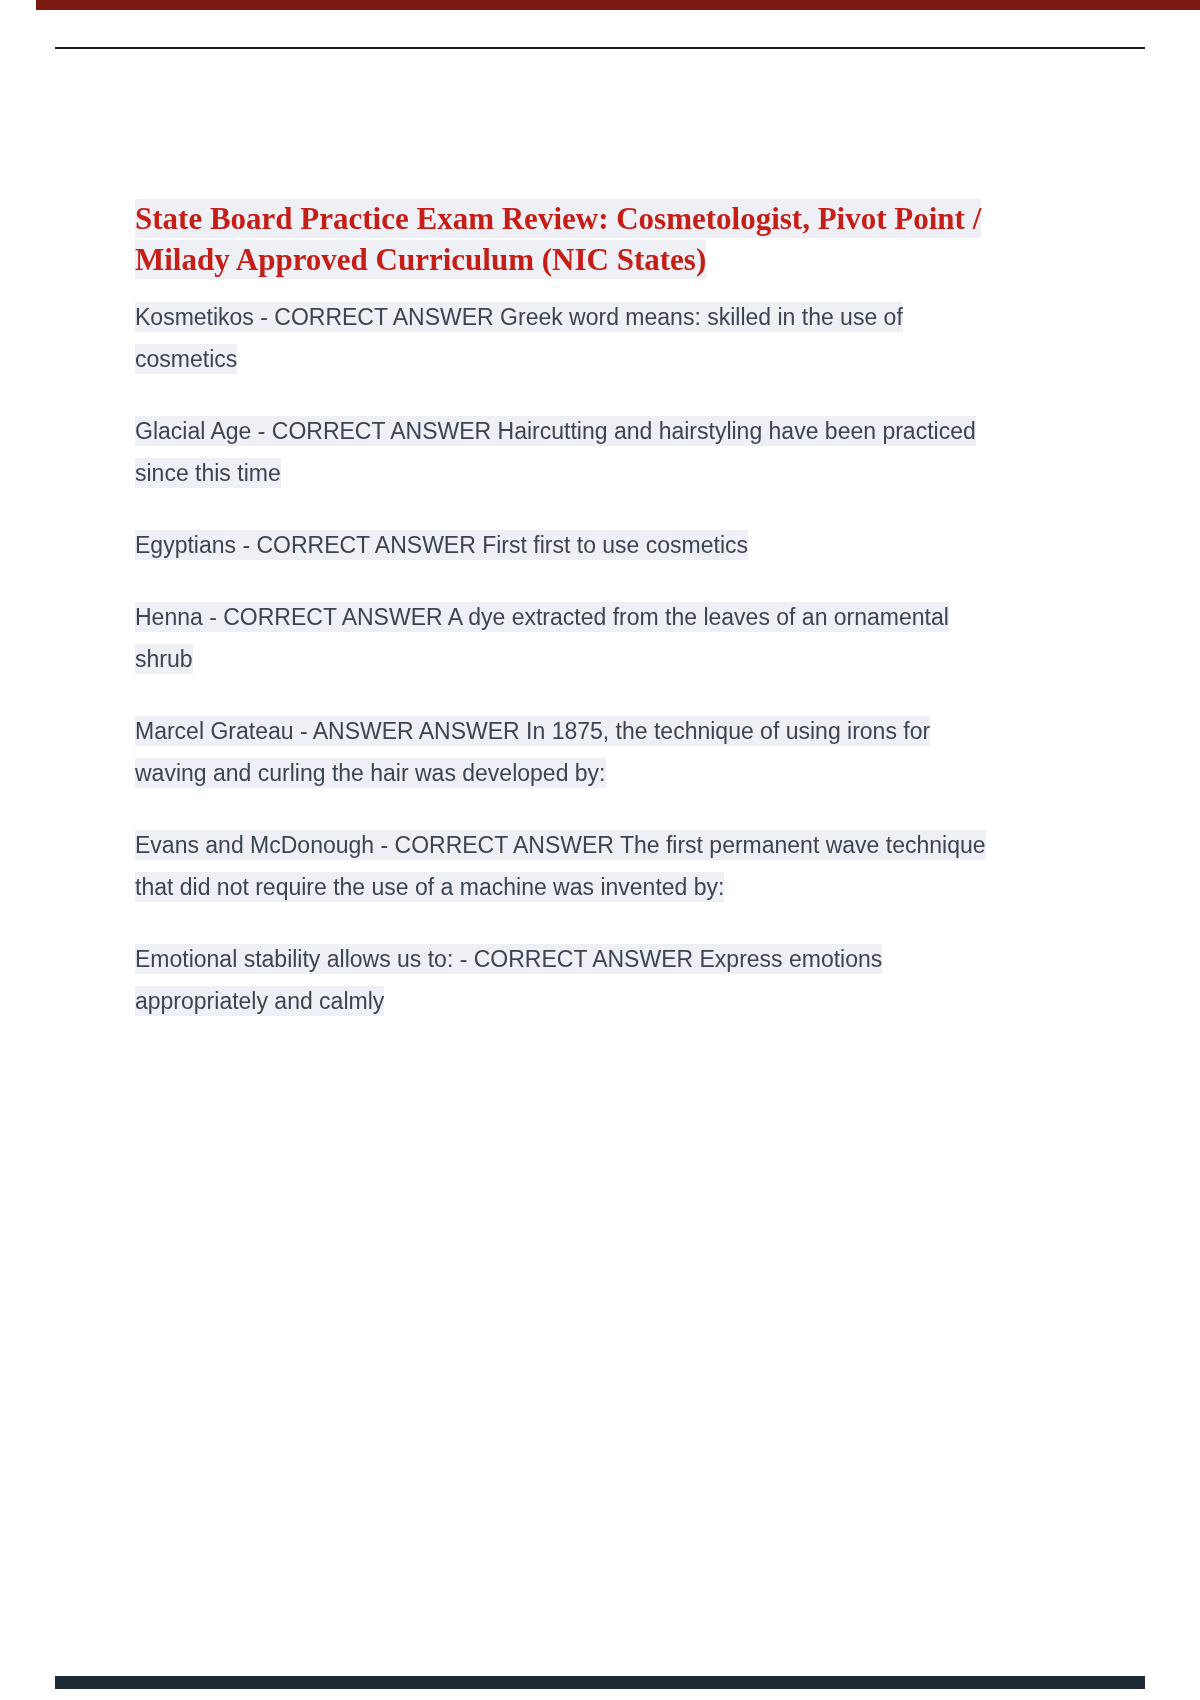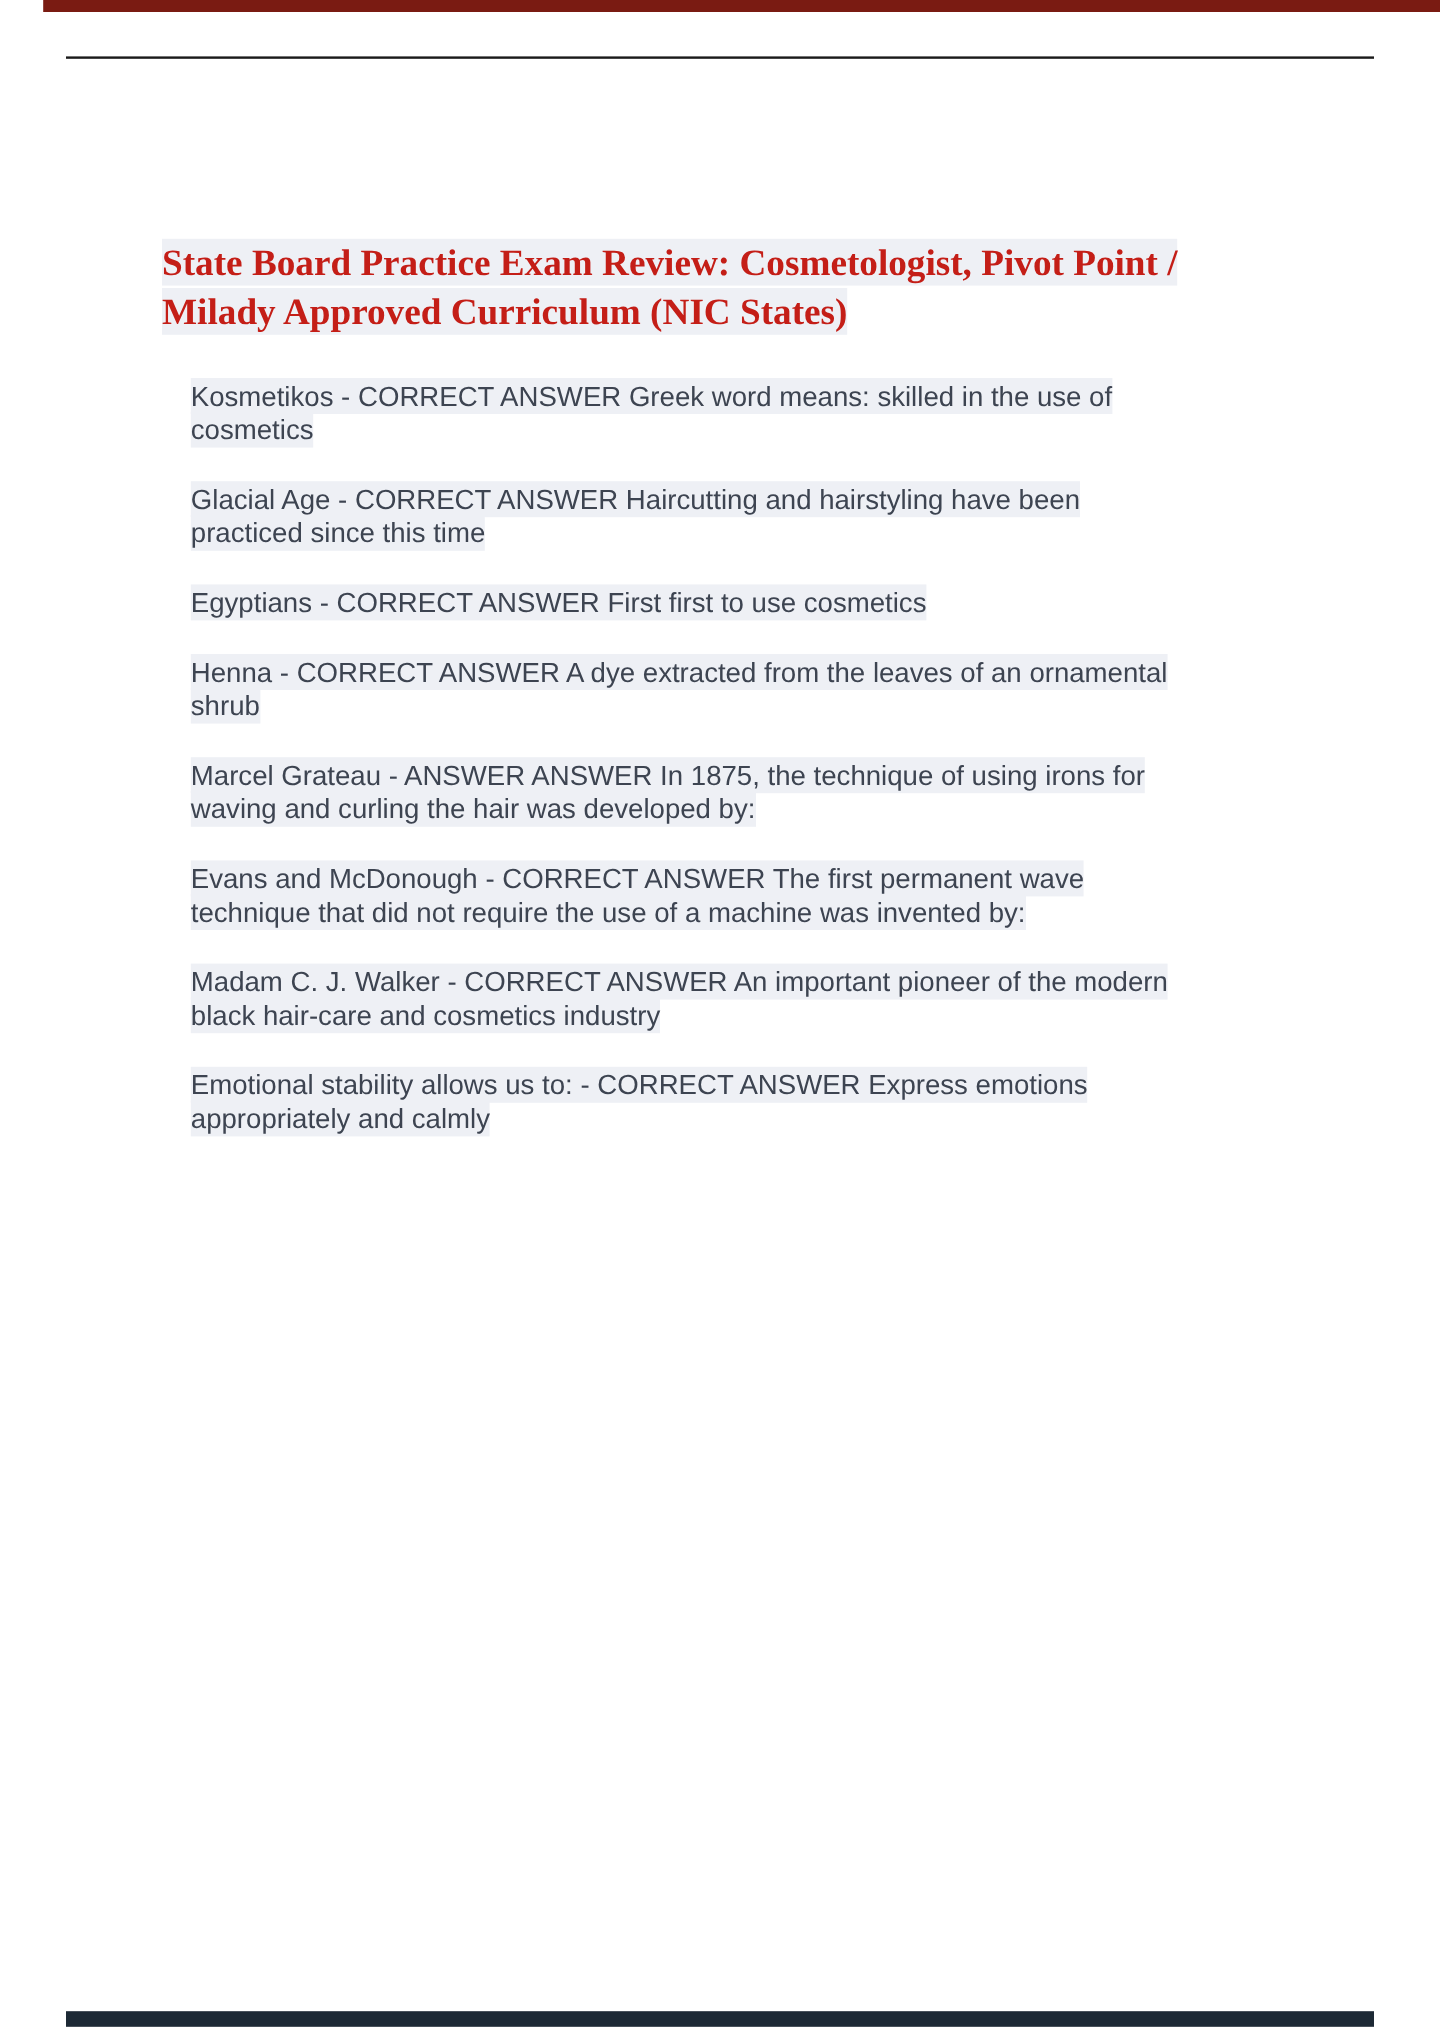--- a/index.html
+++ b/index.html
@@ -46,32 +46,31 @@
     top: 198px;
     left: 135px;
     width: 858px;
   }
   .doc-title {
     font-family: "Liberation Serif", "DejaVu Serif", serif;
     font-weight: 700;
     font-size: 31px;
     line-height: 41px;
     color: #c41e17;
-    margin-bottom: 36px;
+    margin-bottom: 16px;
   }
   .doc-title .hl {
     background: #eef0f5;
     padding: 2px 0;
   }
   .qa-item {
     font-size: 23px;
-    line-height: 28px;
+    line-height: 42px;
     color: #3d4451;
     margin-bottom: 30px;
-    margin-left: 24px;
   }
   .qa-item .hl {
     background: #eef0f5;
     padding: 2px 0;
     -webkit-box-decoration-break: clone;
     box-decoration-break: clone;
   }
 </style>
 </head>
 <body>
@@ -84,20 +83,19 @@
   <div class="content">
 
     <h1 class="doc-title"><span class="hl">State Board Practice Exam Review: Cosmetologist, Pivot Point / Milady Approved Curriculum (NIC States)</span></h1>
 
     <p class="qa-item"><span class="hl">Kosmetikos - CORRECT ANSWER Greek word means: skilled in the use of cosmetics</span></p>
     <p class="qa-item"><span class="hl">Glacial Age - CORRECT ANSWER Haircutting and hairstyling have been practiced since this time</span></p>
     <p class="qa-item"><span class="hl">Egyptians - CORRECT ANSWER First first to use cosmetics</span></p>
     <p class="qa-item"><span class="hl">Henna - CORRECT ANSWER A dye extracted from the leaves of an ornamental shrub</span></p>
     <p class="qa-item"><span class="hl">Marcel Grateau - ANSWER ANSWER In 1875, the technique of using irons for waving and curling the hair was developed by:</span></p>
     <p class="qa-item"><span class="hl">Evans and McDonough - CORRECT ANSWER The first permanent wave technique that did not require the use of a machine was invented by:</span></p>
-    <p class="qa-item"><span class="hl">Madam C. J. Walker - CORRECT ANSWER An important pioneer of the modern black hair-care and cosmetics industry</span></p>
     <p class="qa-item"><span class="hl">Emotional stability allows us to: - CORRECT ANSWER Express emotions appropriately and calmly</span></p>
 
   </div>
 
   <div class="footer-bar"></div>
 
 </div>
 
 </body></html>

